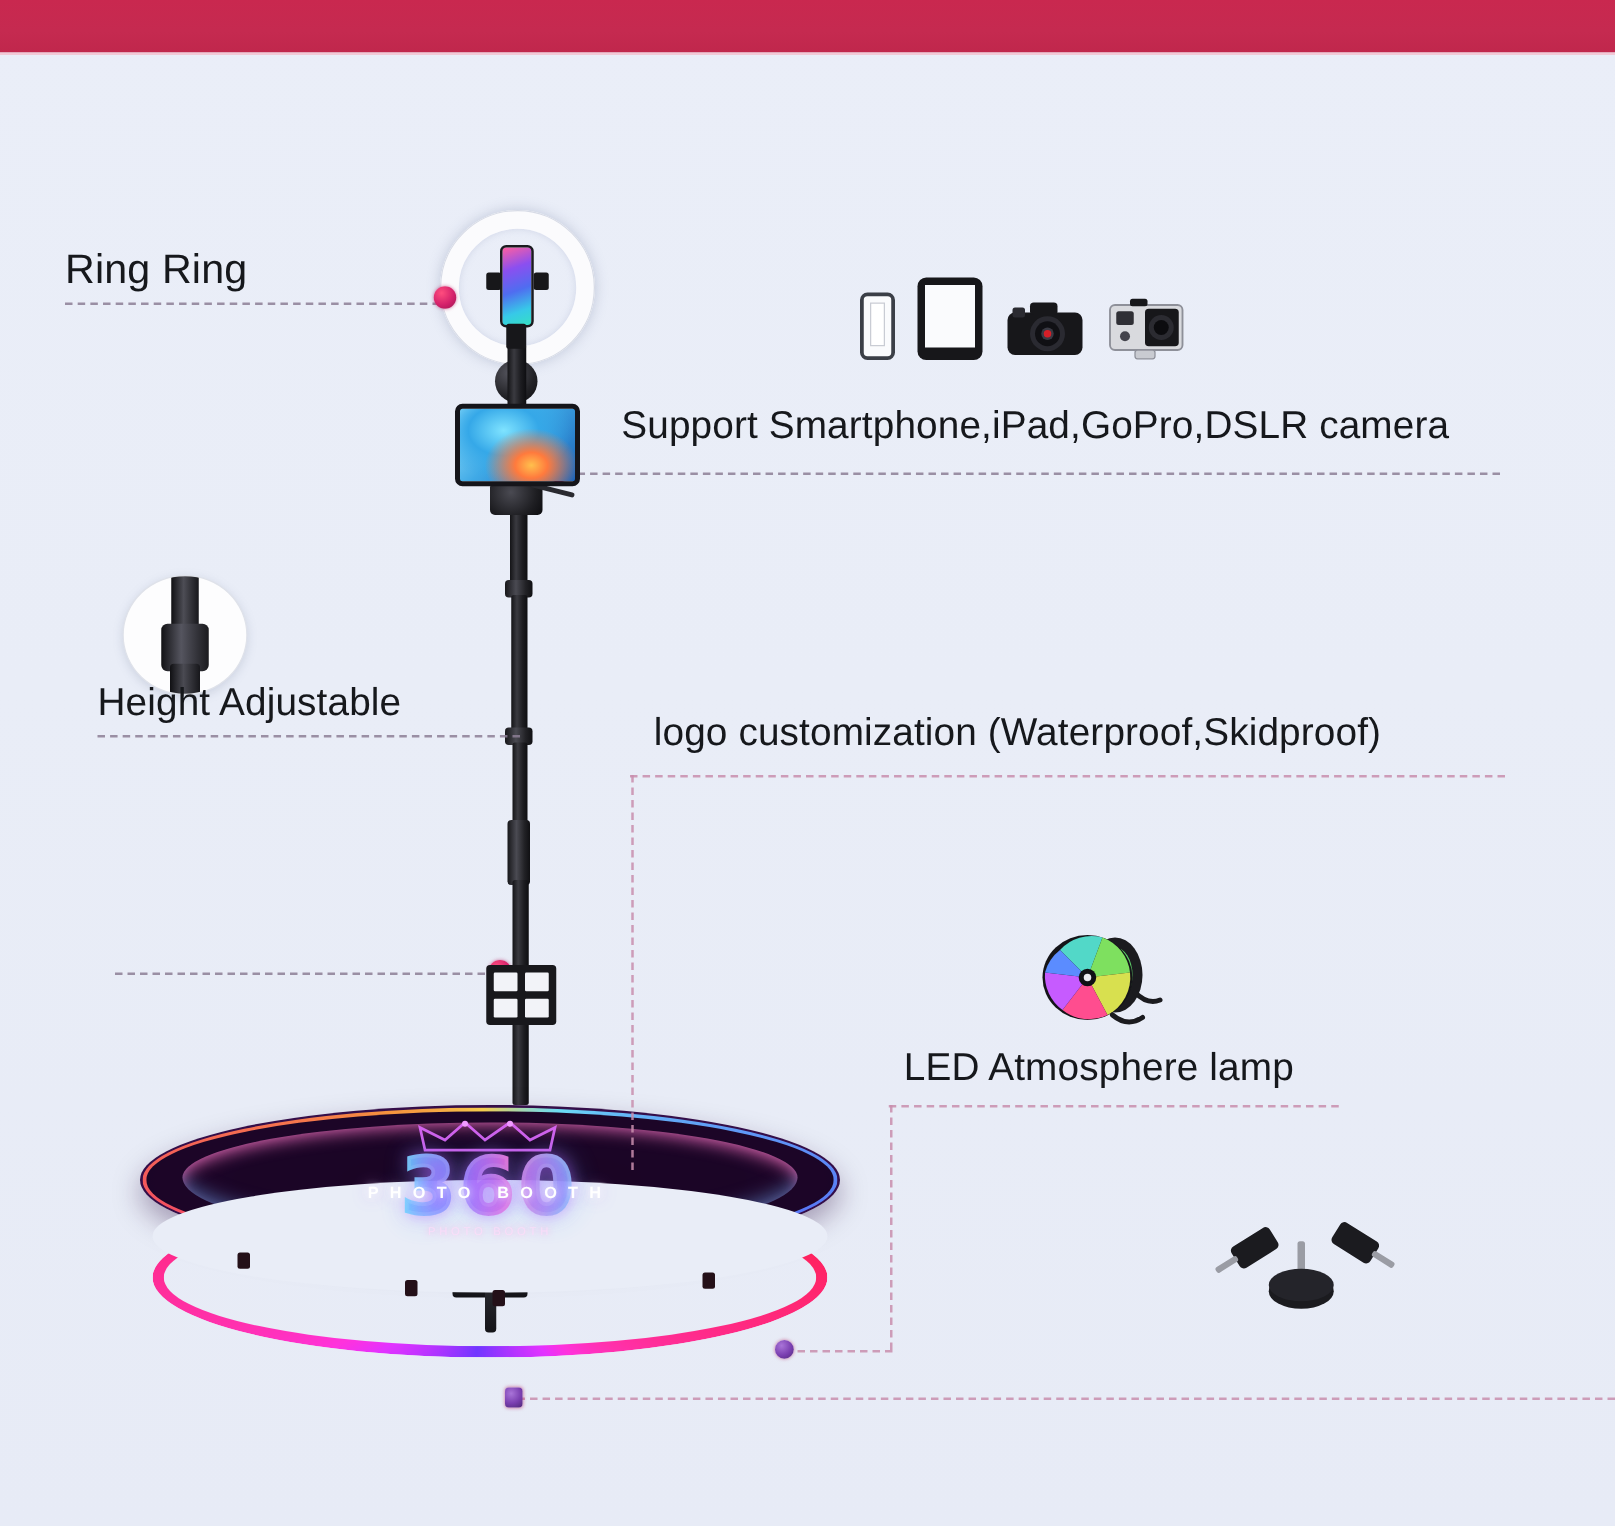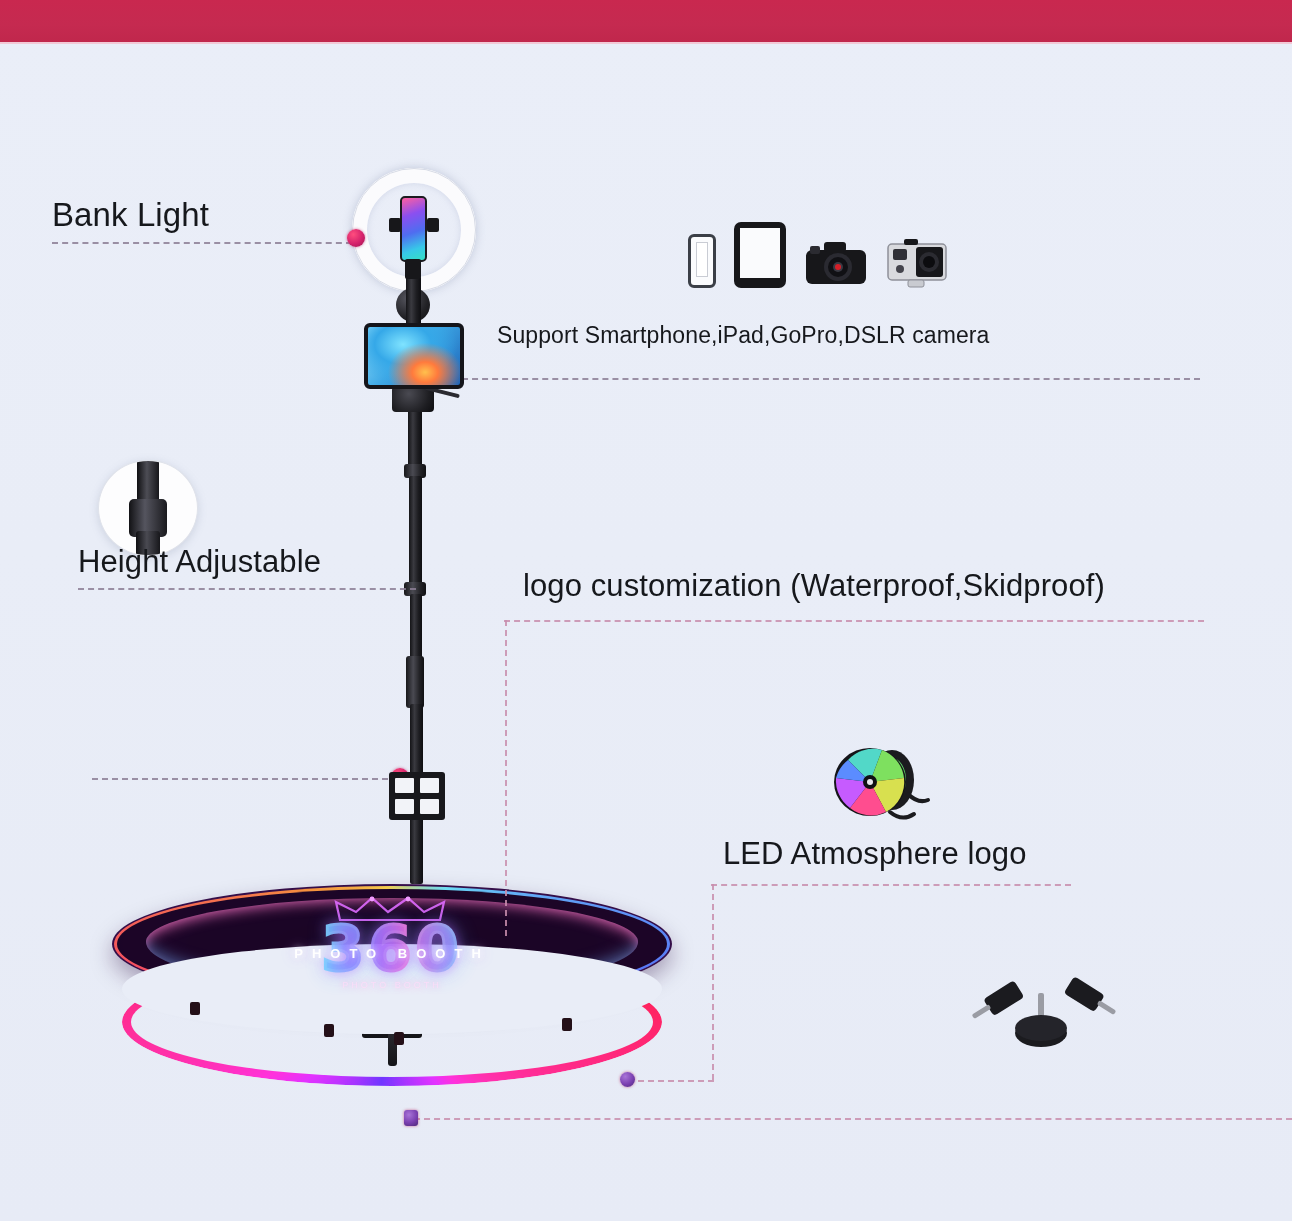--- a/index.html
+++ b/index.html
@@ -381,25 +381,25 @@
   <div class="dot" style="left:391px; top:768px; width:18px; height:18px;"></div>
 
   <div class="dash-h dash-pink" style="left:711px; top:884px; width:360px;"></div>
   <div class="dash-v dash-pink" style="left:712px; top:884px; height:196px;"></div>
   <div class="dash-h dash-pink" style="left:628px; top:1080px; width:86px;"></div>
   <div class="dot purple" style="left:620px; top:1072px; width:15px; height:15px;"></div>
 
   <div class="dash-h dash-pink" style="left:414px; top:1118px; width:878px;"></div>
   <div class="dot purple" style="left:404px; top:1110px; width:14px; height:16px; border-radius:3px;"></div>
 
-  <div class="label" style="left:52px;  top:196px; font-size:33px;">Bank Light</div>
-
-  <div class="label" style="left:497px; top:322px; font-size:23px;">Support Smartphone,iPad,GoPro,DSLR camera</div>
+  <div class="label" style="left:52px;  top:196px; font-size:33px;">Ring Ring</div>
+
+  <div class="label" style="left:497px; top:322px; font-size:31px;">Support Smartphone,iPad,GoPro,DSLR camera</div>
 
   <div class="label" style="left:78px;  top:544px; font-size:31px;">Height Adjustable</div>
 
   <div class="label" style="left:523px; top:568px; font-size:31px;">logo customization  (Waterproof,Skidproof)</div>
 
 
-  <div class="label" style="left:723px; top:836px; font-size:31px;">LED Atmosphere logo</div>
+  <div class="label" style="left:723px; top:836px; font-size:31px;">LED Atmosphere lamp</div>
 
 
 </div>
 
 </body></html>

